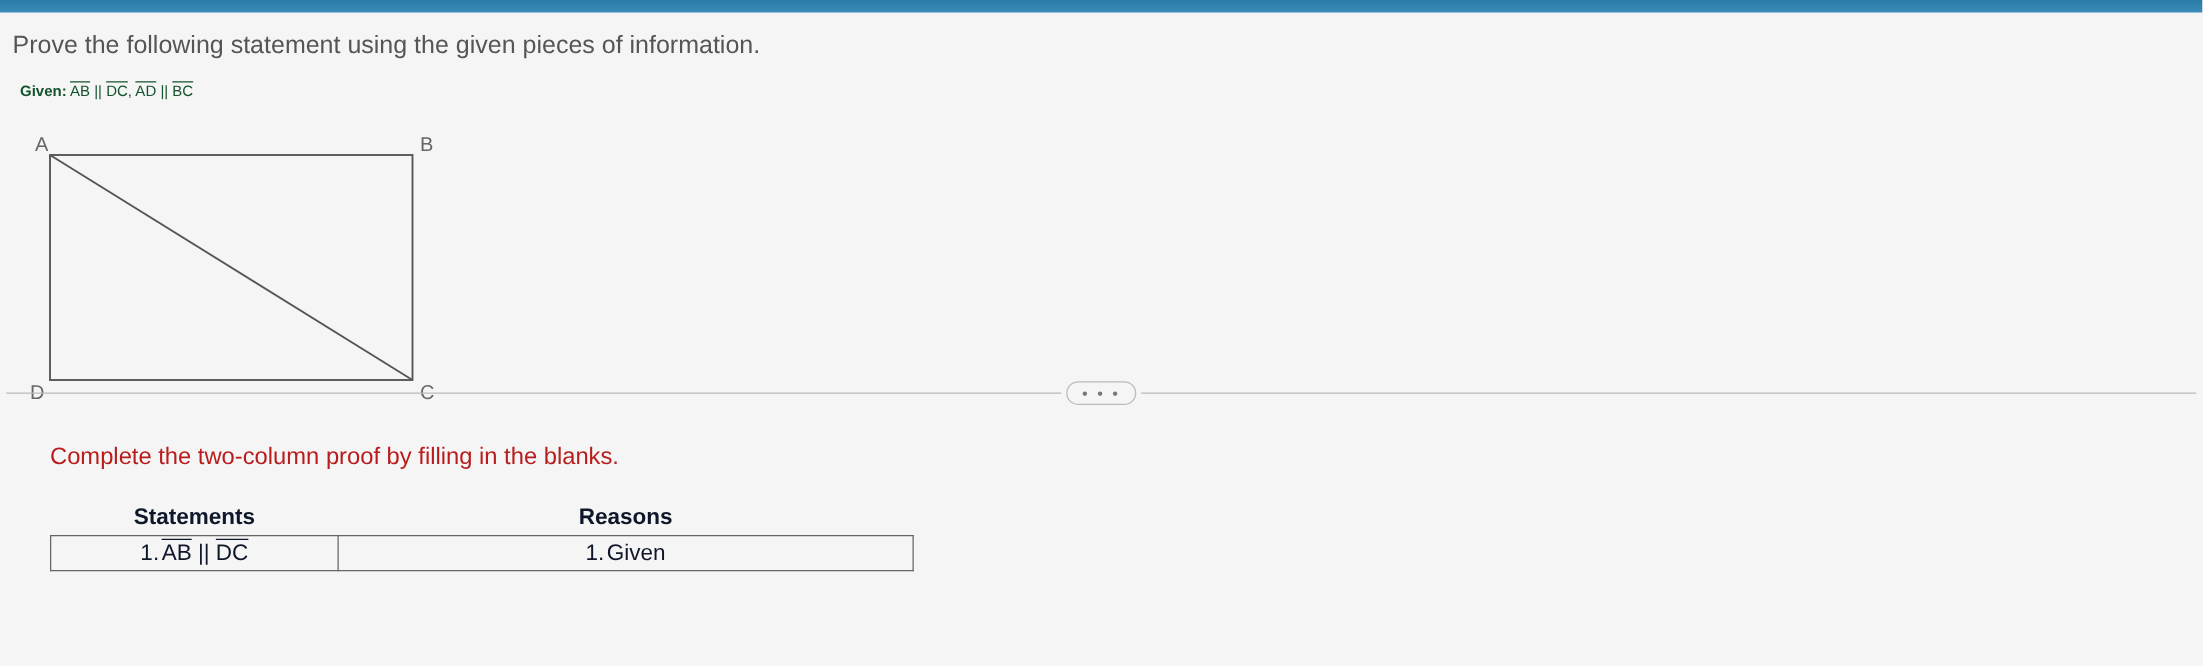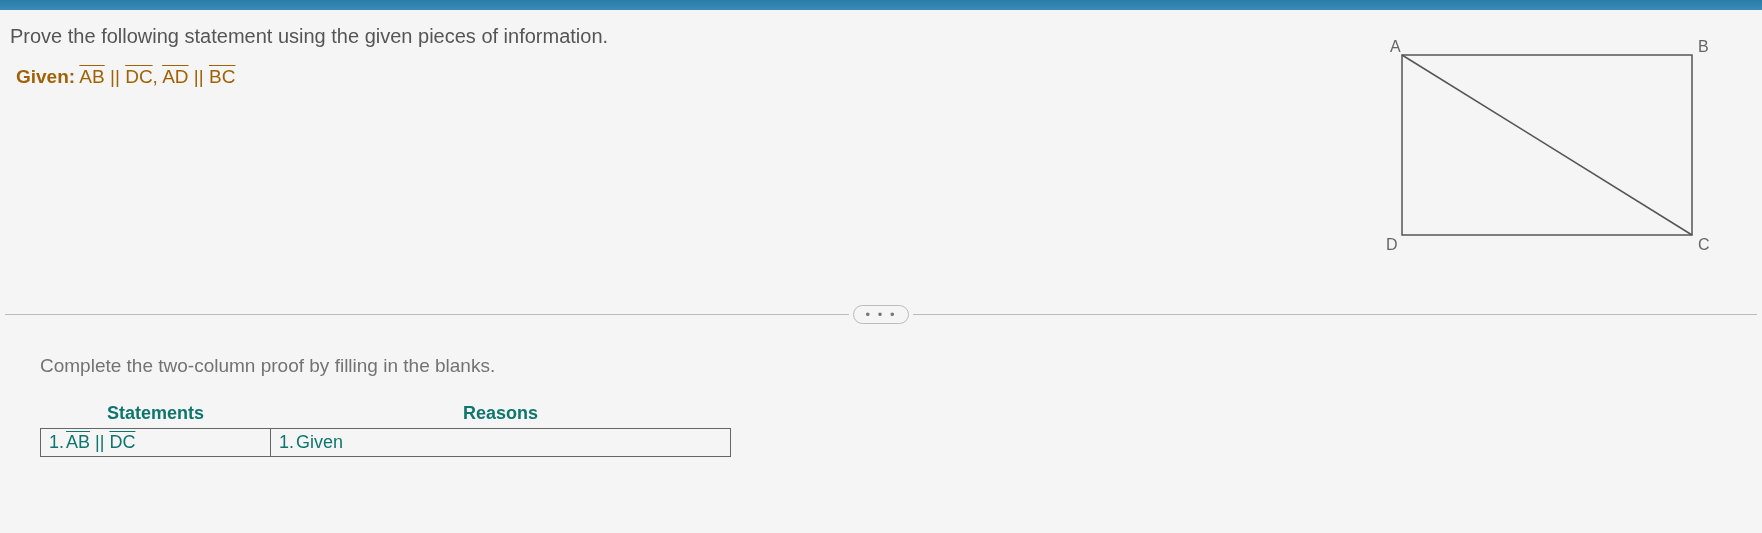--- a/index.html
+++ b/index.html
@@ -13,33 +13,34 @@
       overflow: hidden;
     }
     .top-bar {
       height: 10px;
       background: linear-gradient(to bottom, #2a7ba8, #3a8bb8);
     }
     .content {
       padding: 15px 10px 0 10px;
       display: flex;
       justify-content: space-between;
+      flex-direction: column;
     }
     .left-text {
       flex: 1;
       color: #4a4a4a;
     }
     .instruction {
       font-size: 20px;
       color: #555;
       margin-bottom: 18px;
     }
     .given-line, .prove-line {
-      font-size: 19px;
-      color: #a16207;
+      font-size: 12px;
+      color: #14532d;
       margin-bottom: 14px;
       padding-left: 6px;
     }
     .given-line strong, .prove-line strong { font-weight: bold; }
     .overline { text-decoration: overline; }
     .diagram {
       width: 350px;
       height: 240px;
       margin-right: 30px;
       margin-top: 5px;
@@ -66,37 +67,38 @@
       margin: 0 4px;
       letter-spacing: 2px;
     }
     .bottom {
       position: absolute;
       left: 40px;
       top: 355px;
     }
     .complete-text {
       font-size: 19px;
-      color: #737373;
+      color: #b91c1c;
       margin-bottom: 22px;
     }
     .proof-table {
       border-collapse: collapse;
       font-size: 18px;
-      color: #0f766e;
+      color: #0f172a;
     }
     .proof-table th {
       font-weight: bold;
       text-align: center;
       padding: 4px 10px;
     }
     .proof-table td {
       border: 1px solid #666;
       padding: 3px 8px;
       vertical-align: middle;
+      text-align: center;
     }
     .proof-table th.stmt { width: 230px; }
     .proof-table th.reas { width: 460px; }
     .reason-cell { display: flex; align-items: center; gap: 4px; }
     .input-box {
       border: 1px solid #888;
       background: #fff;
       height: 24px;
       width: 300px;
       display: inline-block;

